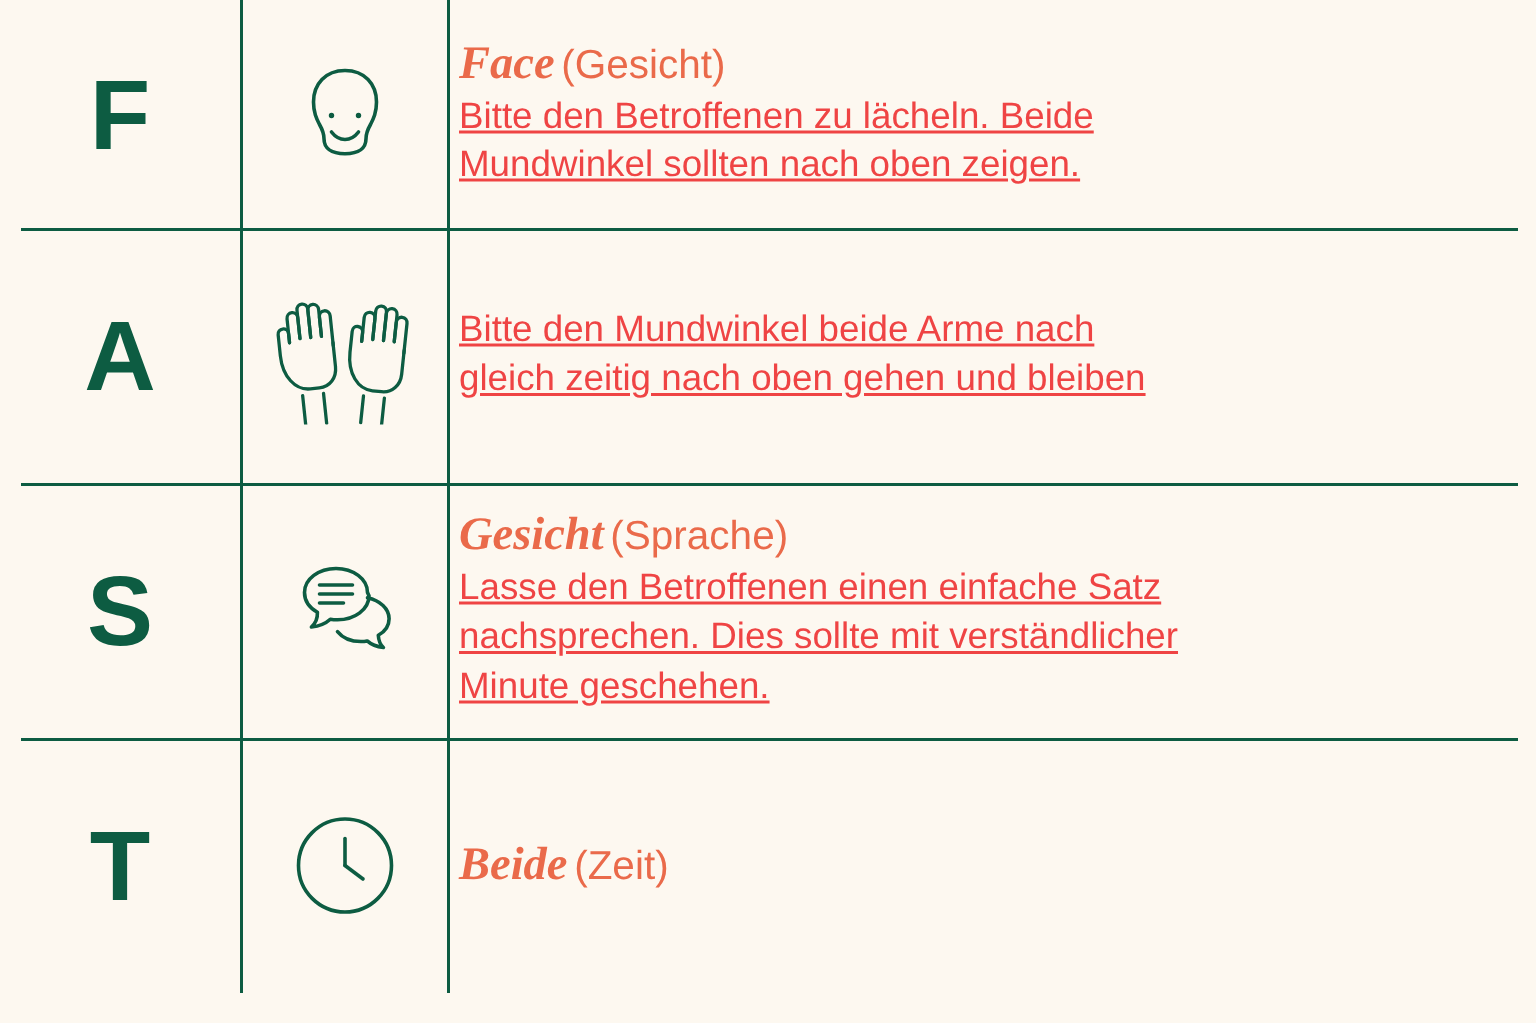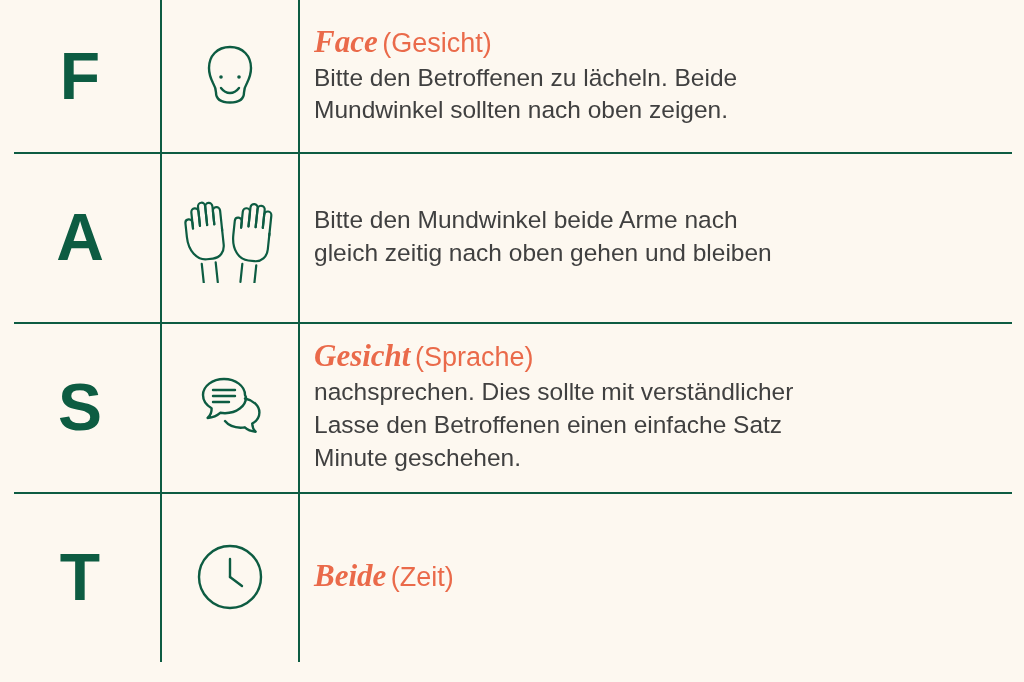--- a/index.html
+++ b/index.html
@@ -70,21 +70,21 @@
     justify-content: center;
     box-sizing: border-box;
     border-left: 2px solid #0d5c42;
     border-right: 2px solid #0d5c42;
   }
   .cell-text {
     flex: 1 1 auto;
     display: flex;
     flex-direction: column;
     justify-content: center;
-    padding-left: 14px;
+    padding-left: 6px;
     padding-right: 20px;
     box-sizing: border-box;
   }
   .heading {
     white-space: nowrap;
     line-height: 1.12;
     margin-bottom: 2px;
   }
   .heading .term {
     font-family: "Liberation Serif", serif;
@@ -93,23 +93,24 @@
     color: #ea6a4a;
     font-size: 31px;
   }
   .heading .trans {
     font-family: "Liberation Sans", sans-serif;
     color: #ea6a4a;
     font-size: 27px;
     font-weight: 400;
   }
   .body-text {
-    color: #404040;
+    color: #ef4444;
     font-size: 24.5px;
     line-height: 1.34;
+    text-decoration: underline;
   }
   .body-text .em {
     font-family: "Liberation Serif", serif;
     font-style: italic;
     font-weight: 700;
     font-size: 25px;
   }
   .icon-svg {
     display: block;
   }
@@ -184,22 +185,22 @@
           <path d="M30 19h22M30 25h22M30 31h16"></path>
           <path d="M62 27.5c8.4 1.8 14.4 7.4 14.4 14 0 4.6-2.8 8.6-7.2 11 .2 3.4 1.2 6.2 3.4 8.2-4.6-.5-8.4-2.2-10.8-4.4-1.4.3-2.8.4-4.2.4-6.6 0-12.4-2.6-15.6-6.6"></path>
         </svg>
       </div>
       <div class="cell-text">
         <div class="heading">
           <span class="term">Gesicht</span>
           <span class="trans">(Sprache)</span>
         </div>
         <div class="body-text">
+          <div>Lasse den Betroffenen einen einfache Satz</div>
           <div>nachsprechen. Dies sollte mit verständlicher</div>
-          <div>Lasse den Betroffenen einen einfache Satz</div>
           <div>Minute geschehen.</div>
         </div>
       </div>
     </div>
 
     <div class="row row-3">
       <div class="cell-letter">T</div>
       <div class="cell-icon">
         <svg class="icon-svg" width="80" height="80" viewBox="0 0 80 80" fill="none" stroke="#0d5c42" stroke-width="2.4" stroke-linecap="round" stroke-linejoin="round">
           <circle cx="40" cy="40" r="31"></circle>

